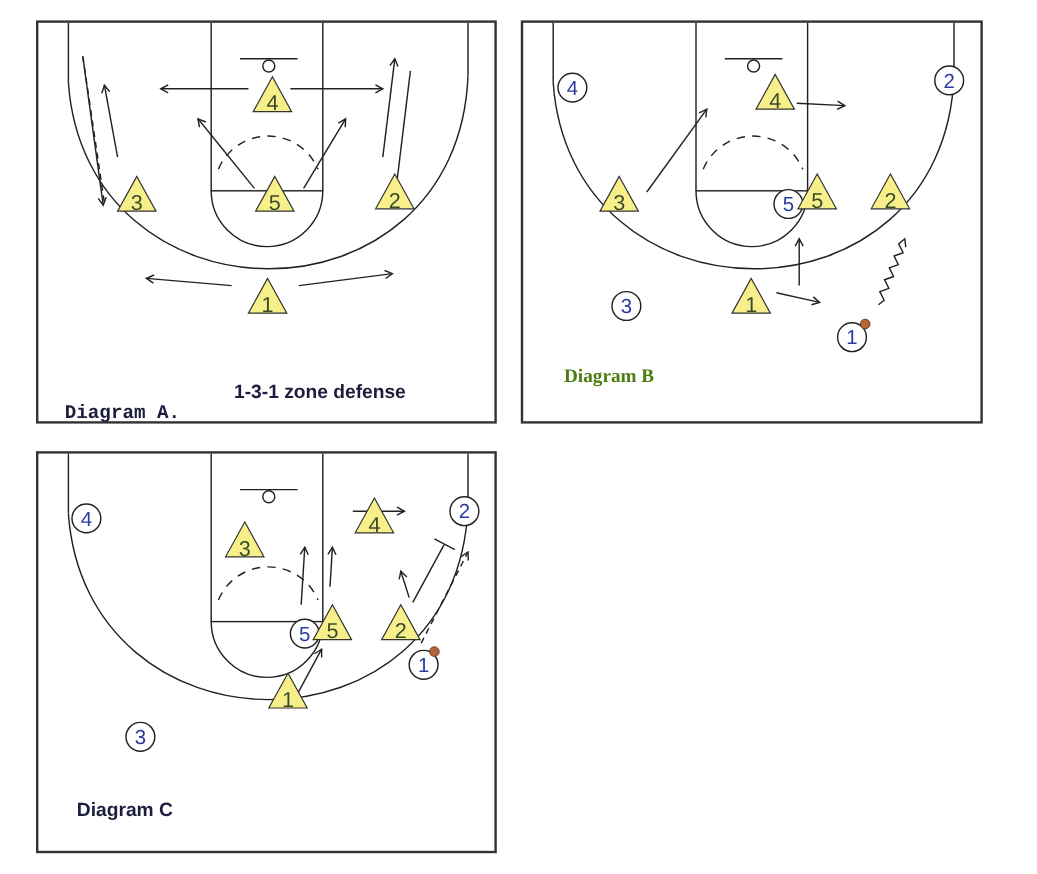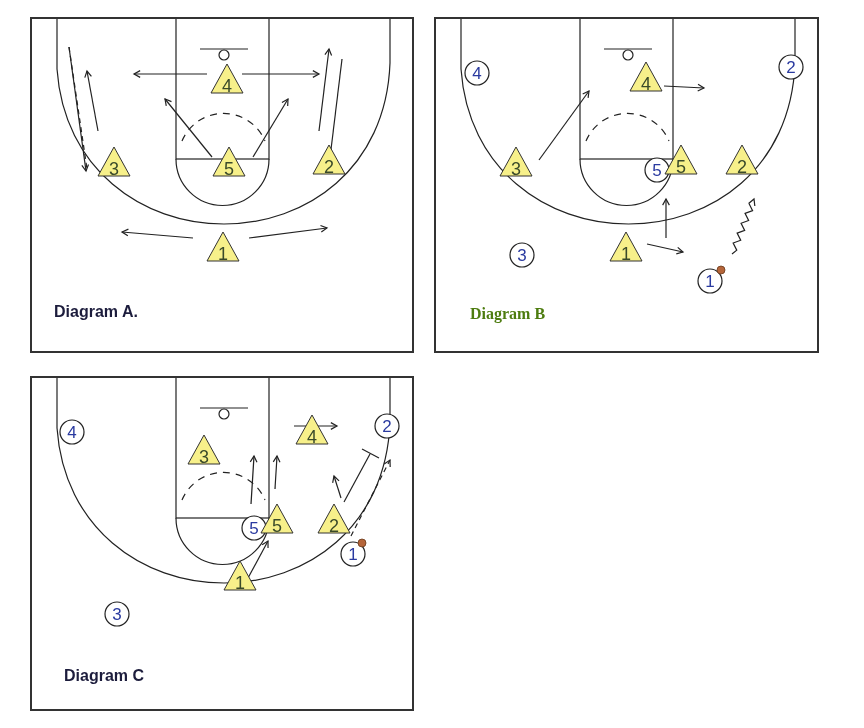--- a/index.html
+++ b/index.html
@@ -60,21 +60,22 @@
       </g>
       <g>
         <polygon points="297,126 281,155 313,155" fill="#f7f08a" stroke="#333333" stroke-width="1"></polygon>
         <text x="297" y="154" text-anchor="middle" font-size="18" font-family="Liberation Sans, sans-serif" fill="#3a4a2a">2</text>
       </g>
       <g>
         <polygon points="191,213 175,242 207,242" fill="#f7f08a" stroke="#333333" stroke-width="1"></polygon>
         <text x="191" y="241" text-anchor="middle" font-size="18" font-family="Liberation Sans, sans-serif" fill="#3a4a2a">1</text>
       </g>
     </svg>
-  <div class="caption" style="left: 22px; top: 284px; color: rgb(28, 28, 60);">Diagram A.</div>
+  <div class="caption" style="left: 22px; top: 316px; color: rgb(28, 28, 60); font-family: Liberation Mono, monospace;">Diagram A.</div>
+  <div class="caption" style="left: 163px; top: 300px; color: rgb(28, 28, 60);">1-3-1 zone defense</div>
 </div>
 <div class="panel" id="panel-B" style="left: 434px; top: 17px; width: 385px; height: 336px;">
   <svg width="385" height="336">
       <g>
         <line x1="25" y1="0" x2="25" y2="50" stroke="#222222" stroke-width="1.2" fill="none"></line>
         <line x1="359" y1="0" x2="359" y2="44" stroke="#222222" stroke-width="1.2" fill="none"></line>
         <path d="M25,50 C 32,150 110,205 192.5,205 C 275,205 355,150 359,44" stroke="#222222" stroke-width="1.2" fill="none"></path>
         <rect x="144" y="-2" width="93" height="142" stroke="#222222" stroke-width="1.2" fill="none"></rect>
         <path d="M144,140 A46,46 0 0 0 237,140" stroke="#222222" stroke-width="1.2" fill="none"></path>
         <path d="M150,122 A45,45 0 0 1 233,122" stroke-dasharray="7,6" stroke="#222222" stroke-width="1.2" fill="none"></path>

